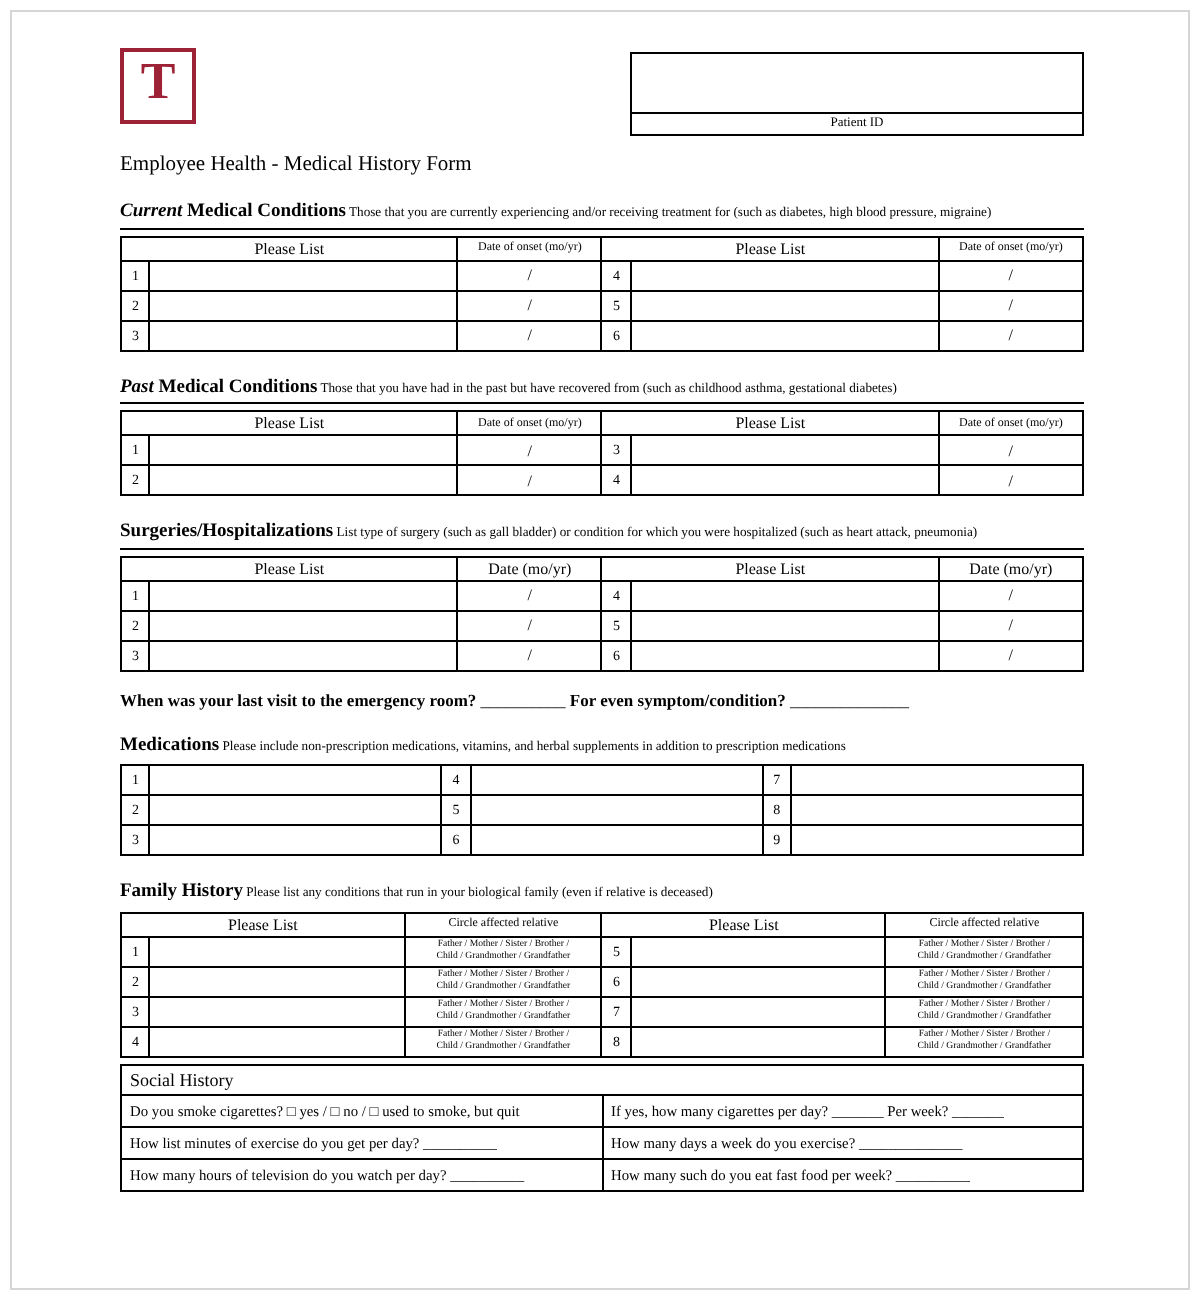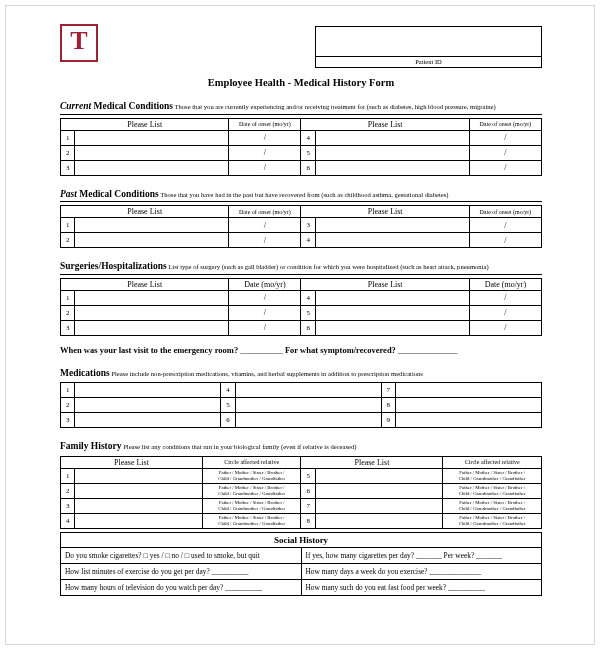--- a/index.html
+++ b/index.html
@@ -13,21 +13,21 @@
   .logo-t{width:34px;height:34px;border:2px solid var(--temple-red);color:var(--temple-red);
           font-weight:bold;font-size:26px;text-align:center;line-height:30px}
   .logo-text .name{font-size:21px;font-weight:bold;letter-spacing:.5px}
   .logo-text .suffix{font-size:8px;letter-spacing:1px;margin-left:3px}
   .red-bar{background:var(--temple-red);color:#fff;font-weight:bold;font-size:8px;
            padding:2px 5px;margin-top:1px;letter-spacing:.4px;display:inline-block;
            font-family:"Liberation Sans","DejaVu Sans",sans-serif}
   .patient-box{width:225px;height:40px;border:1px solid #000;display:flex;flex-direction:column;justify-content:flex-end;margin-top:2px}
   .patient-label{border-top:1px solid #000;font-size:6.5px;text-align:center;padding:1px 0 2px}
 
-  .form-title{text-align:center;font-weight:bold;font-size:10.5px;margin:9px 0 4px}
+  .form-title{text-align:left;font-weight:normal;font-size:10.5px;margin:9px 0 4px}
 
   
   .sec-head{border-bottom:1px solid #000;padding-bottom:1px;margin-top:7px;line-height:1.1}
   .sec-head.no-rule{border-bottom:none;padding-bottom:0}
   .term{font-weight:bold;font-size:9.5px}
   .term.ital{font-style:italic}
   .rest{font-weight:bold;font-size:9.5px}
   .desc{font-size:6.6px}
 
   
@@ -44,21 +44,21 @@
   .c-date{width:15%}
   .fam-list{width:26.5%}
   .fam-rel{width:20.5%}
   .rel-cell{font-size:4.8px;text-align:center;line-height:1.25;padding:1px 0}
   .rel-cell span{display:block}
   .med-fill{width:30.33%}
 
   .q-line{font-weight:bold;font-size:8.5px;margin-top:9px}
   .blank{font-weight:normal}
 
-  .social th.social-head{font-weight:bold;font-size:9px;text-align:center;padding:2px 4px}
+  .social th.social-head{font-weight:normal;font-size:9px;text-align:left;padding:2px 4px}
   .social td{font-size:7.4px;height:13px;padding:1px 4px}
 </style>
 </head>
 <body>
 
 <div class="page">
 
   <div class="header">
     <div class="logo">
       <div class="logo-t">T</div>
@@ -194,21 +194,21 @@
       <td class="fill"></td>
       <td class="date">/</td>
       <td class="num">6</td>
       <td class="fill"></td>
       <td class="date">/</td>
     </tr>
   </tbody>
     </table>
 
   <div class="q-line">
-    <span>When was your last visit to the emergency room?</span><span class="blank"> __________ </span><span>For what symptom/recovered?</span><span class="blank"> ______________</span>
+    <span>When was your last visit to the emergency room?</span><span class="blank"> __________ </span><span>For even symptom/condition?</span><span class="blank"> ______________</span>
   </div>
 
   <div class="sec-head no-rule">
     <span class="term">Medications</span><span class="desc"> Please include non-prescription medications, vitamins, and herbal supplements in addition to prescription medications</span>
   </div>
   <table>
     <colgroup>
         <col class="c-num">
         <col class="med-fill">
         <col class="c-num">

